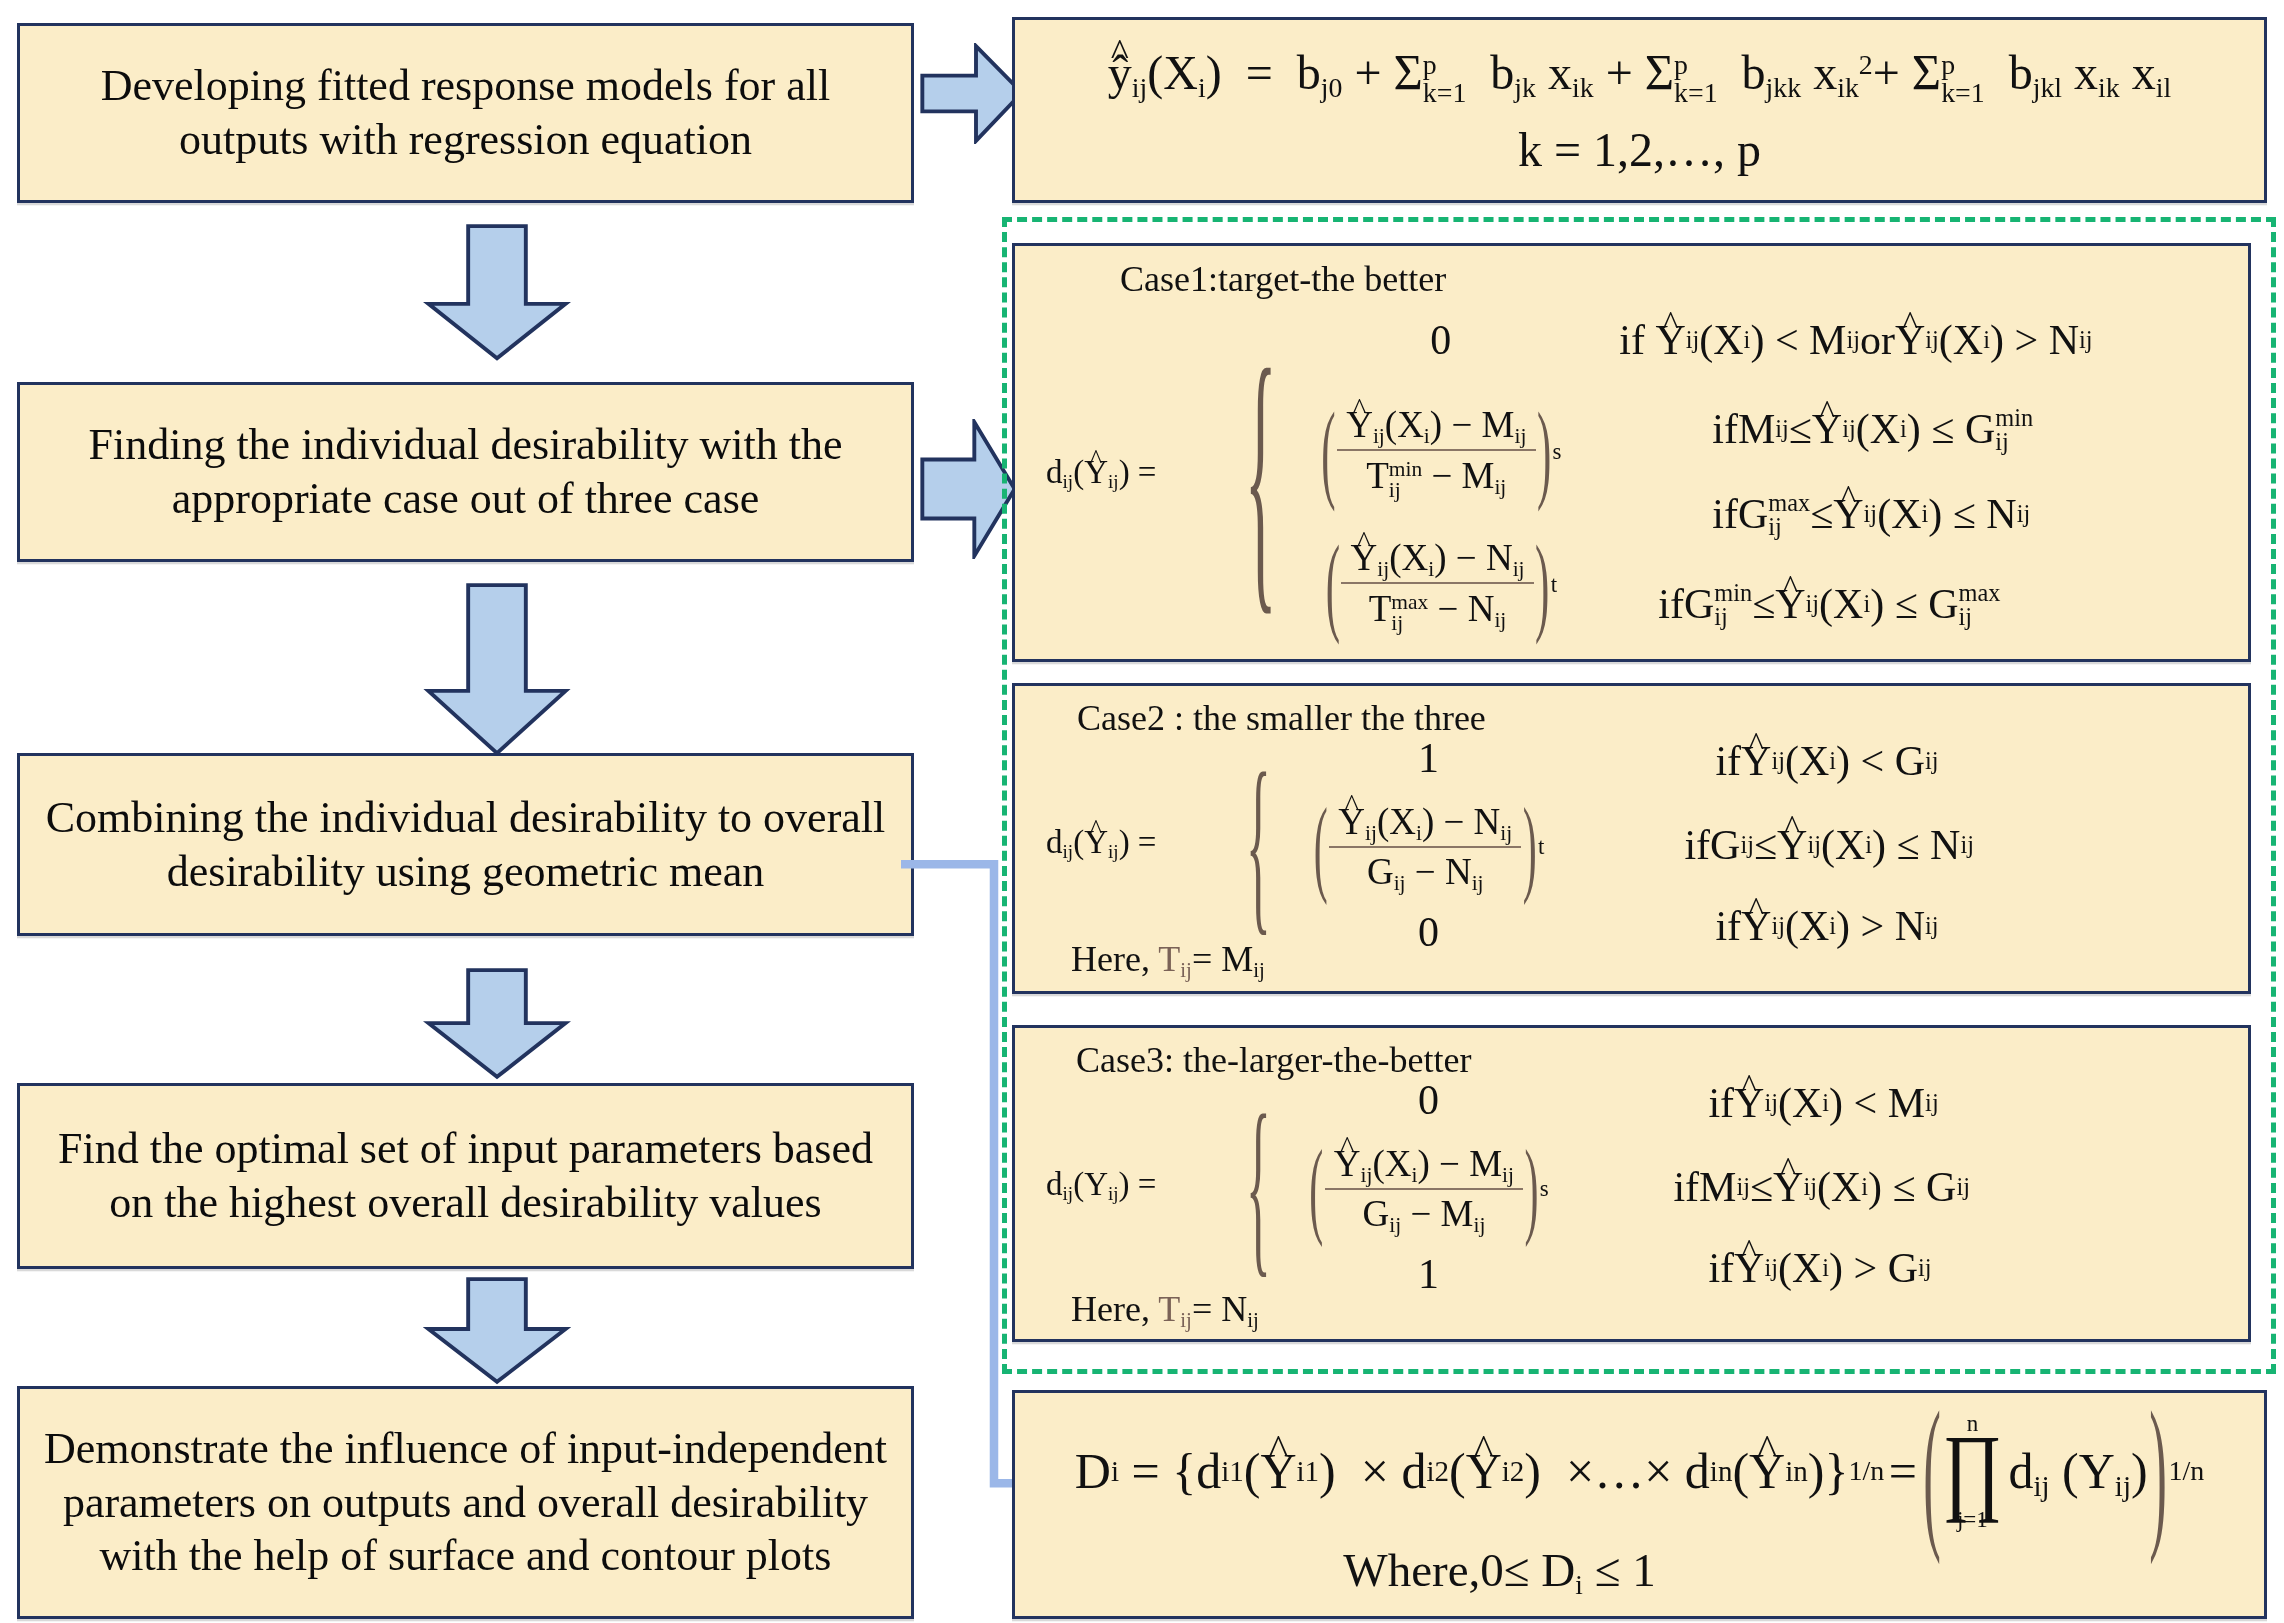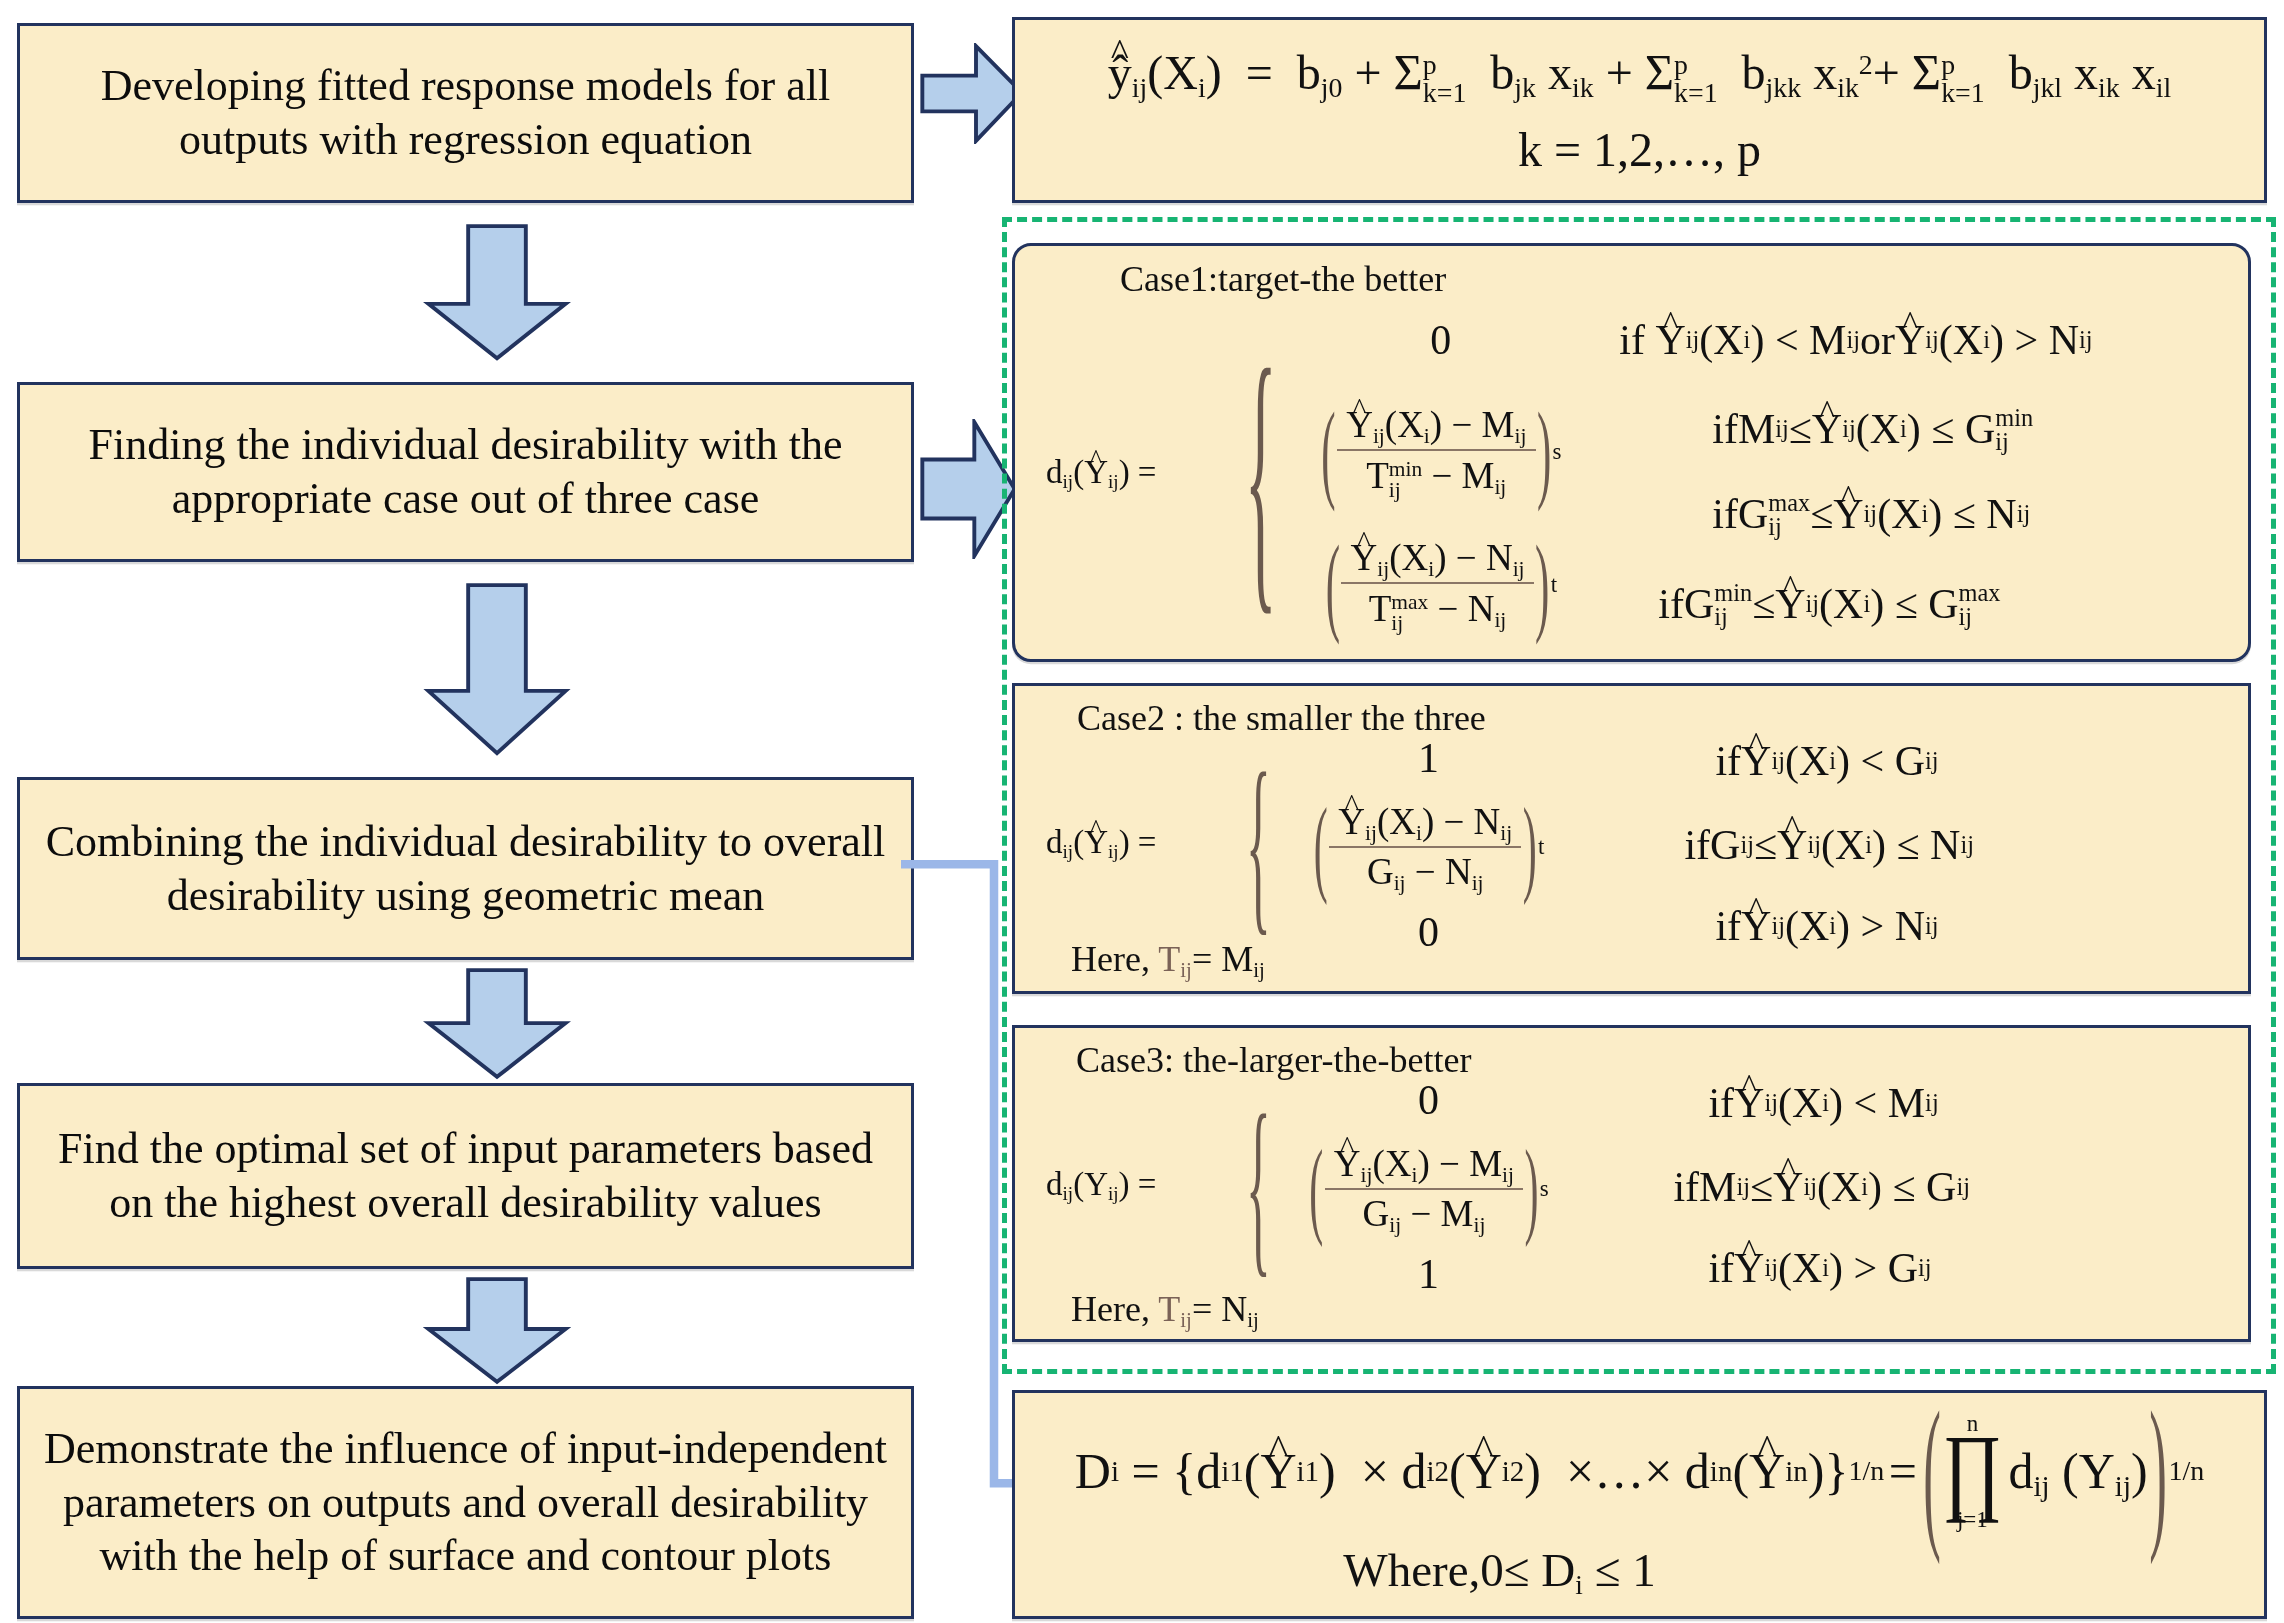--- a/index.html
+++ b/index.html
@@ -107,21 +107,21 @@
 <div class="canvas">
 
   <div class="box step-box" style="left:17px;top:23px;width:897px;height:180px;">
     <span>Developing fitted response models for all outputs with regression equation</span>
   </div>
 
   <div class="box step-box" style="left:17px;top:382px;width:897px;height:180px;">
     <span>Finding the individual desirability with the appropriate case out of three case</span>
   </div>
 
-  <div class="box step-box" style="left:17px;top:777px;width:897px;height:183px;">
+  <div class="box step-box" style="left:17px;top:753px;width:897px;height:183px;">
     <span>Combining the individual desirability to overall desirability using geometric mean</span>
   </div>
 
   <div class="box step-box" style="left:17px;top:1083px;width:897px;height:186px;">
     <span>Find the optimal set of input parameters based on the highest overall desirability values</span>
   </div>
 
   <div class="box step-box" style="left:17px;top:1386px;width:897px;height:233px;">
     <span>Demonstrate the influence of input-independent parameters on outputs and overall desirability with the help of surface and contour plots</span>
   </div>
@@ -178,21 +178,21 @@
       <span class="sumop">Σ</span><span class="sub-sup"><span class="up">p</span><span class="dn">k=1</span></span>
       &nbsp;b<sub>jkk</sub> x<sub>ik</sub><sup>2</sup>+
       <span class="sumop">Σ</span><span class="sub-sup"><span class="up">p</span><span class="dn">k=1</span></span>
       &nbsp;b<sub>jkl</sub> x<sub>ik</sub> x<sub>il</sub>
     </div>
     <div class="math reg-line2" style="margin-top:17px;">k = 1,2,…, p</div>
   </div>
 
   <div class="dashed-region" style="left:1002px;top:217px;width:1274px;height:1157px;"></div>
 
-  <div class="eq-box" style="left:1012px;top:243px;width:1239px;height:419px;border-radius:19px;">
+  <div class="eq-box" style="left:1012px;top:243px;width:1239px;height:419px;">
     <div class="case-title" style="position:absolute;left:105px;top:12.4px;">Case1:target-the better</div>
 
     <div class="case-grid" style="position:absolute;left:31px;top:47px;width:1177px;height:359px;">
 
       <div class="case-lhs math" style="width:200px;">
         d<sub>ij</sub>(<span class="hat"><span class="hatmark">^</span>Y</span><sub>ij</sub>)&nbsp;=
       </div>
 
       <div class="math bigbrace" style="font-size:53px;margin:0 4.7px 0 1.6px;">{</div>
 

